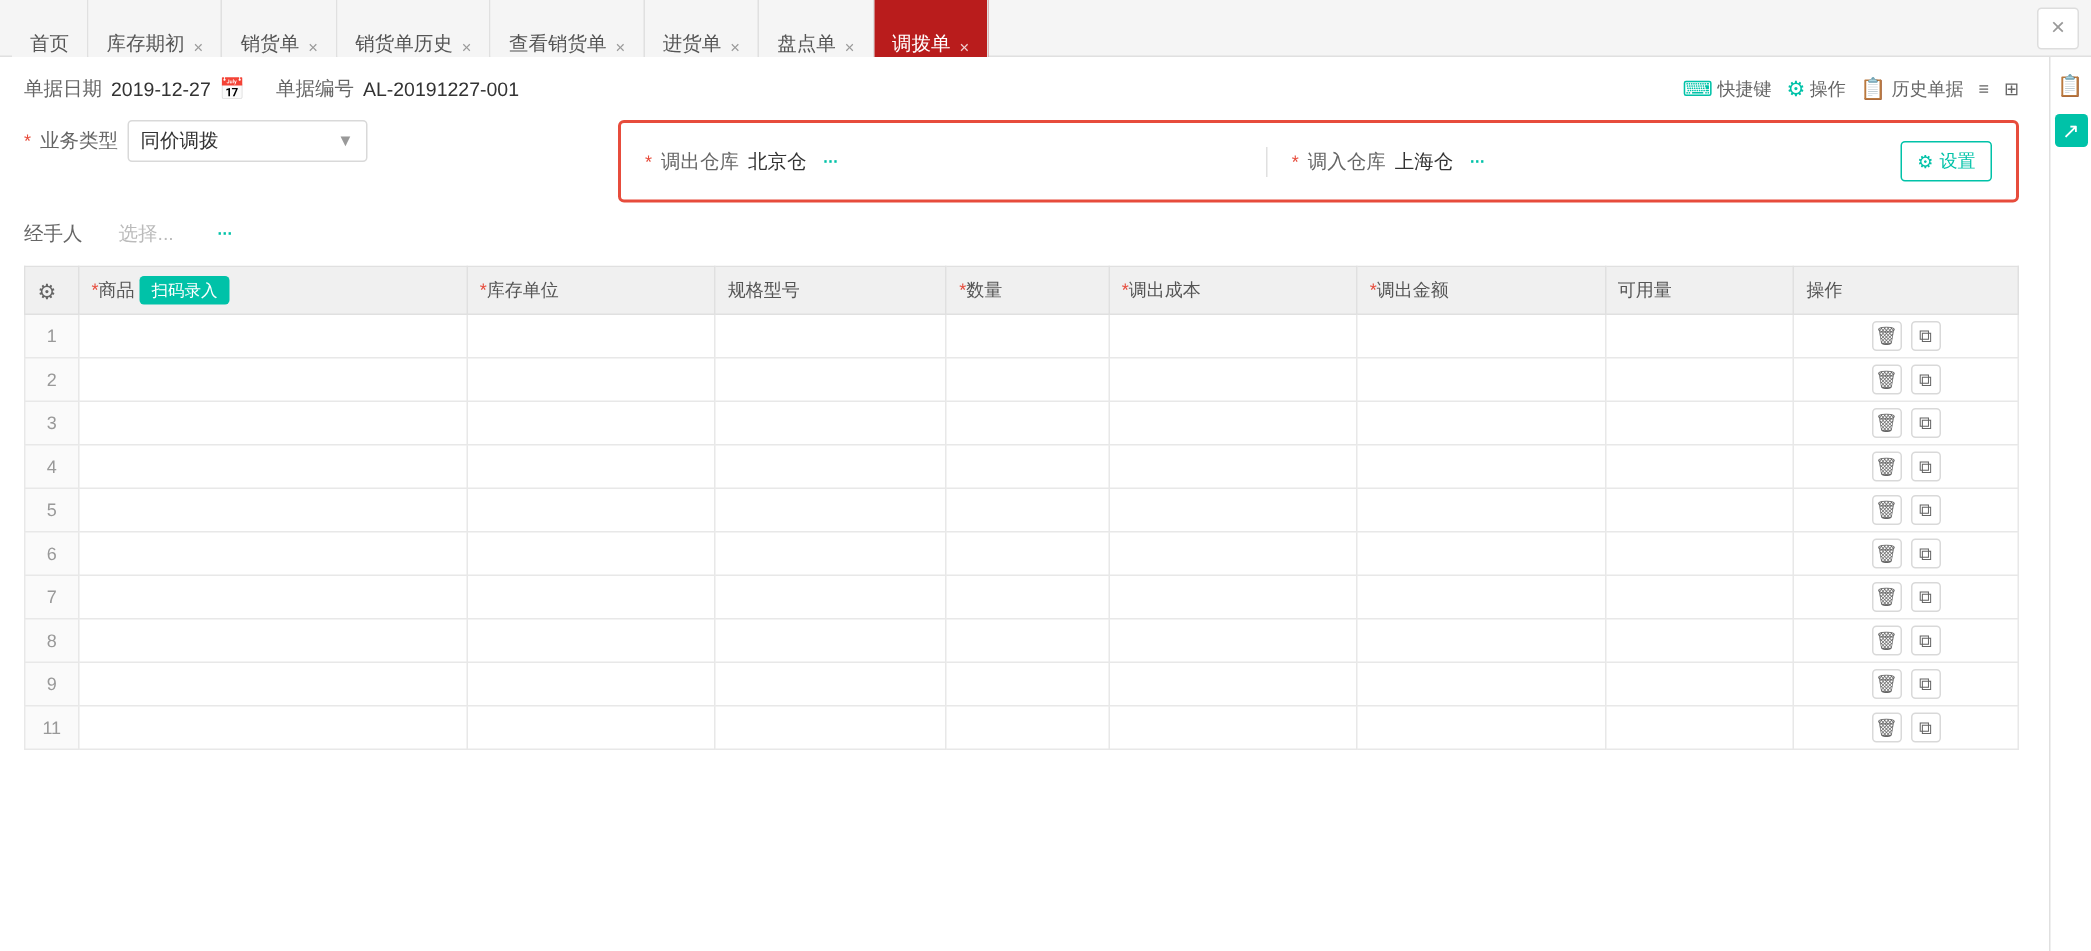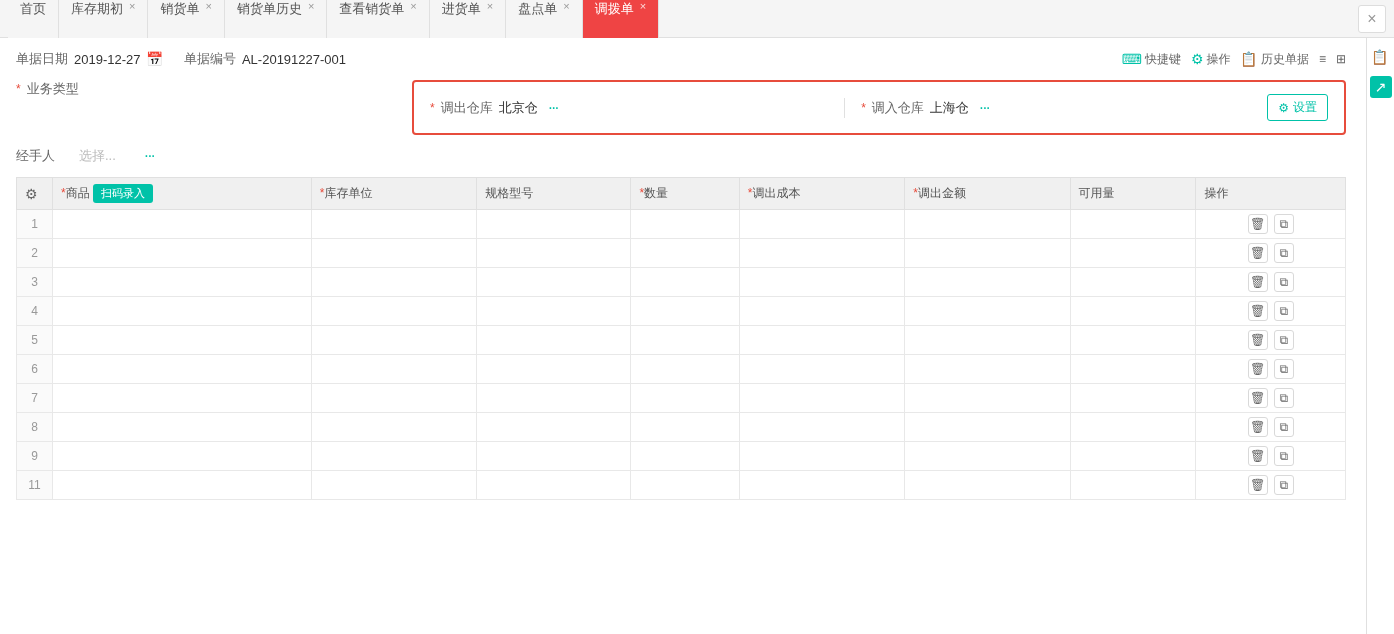--- a/index.html
+++ b/index.html
@@ -9,32 +9,32 @@
     .tab-bar {
       display: flex;
       align-items: center;
       border-bottom: 1px solid #e0e0e0;
       background: #f5f5f5;
       height: 38px;
       padding: 0 8px;
     }
     .tab-item {
       display: flex;
-      align-items: flex-start;
+      align-items: flex-end;
       padding: 0 12px;
       height: 38px;
       cursor: pointer;
       font-size: 13px;
       color: #555;
       border-right: 1px solid #e0e0e0;
       white-space: nowrap;
       background: #f5f5f5;
     }
     .tab-item.active {
-      background: #ef4444;
+      background: #b91c1c;
       color: #fff;
       font-weight: 500;
     }
     .tab-item .tab-close {
       margin-left: 6px;
       font-size: 11px;
       color: #999;
       cursor: pointer;
     }
     .tab-item.active .tab-close { color: rgba(255,255,255,0.8); }
@@ -395,20 +395,24 @@
               <span>⊞</span>
             </div>
           </div>
         </div>
 
         <div class="form-section">
           <div class="form-left">
             <div class="form-field">
               <span class="required-star">*</span>
               <span class="field-input-label">业务类型</span>
+              <div class="field-select">
+                <span class="select-text">同价调拨</span>
+                <span class="arrow-icon">▼</span>
+              </div>
             </div>
           </div>
 
           <div class="form-right-box">
             <div class="warehouse-section">
               <div class="warehouse-half">
                 <span class="required-star">*</span>
                 <span class="field-input-label">调出仓库</span>
                 <span class="field-value">北京仓</span>
                 <span class="more-btn">···</span>

